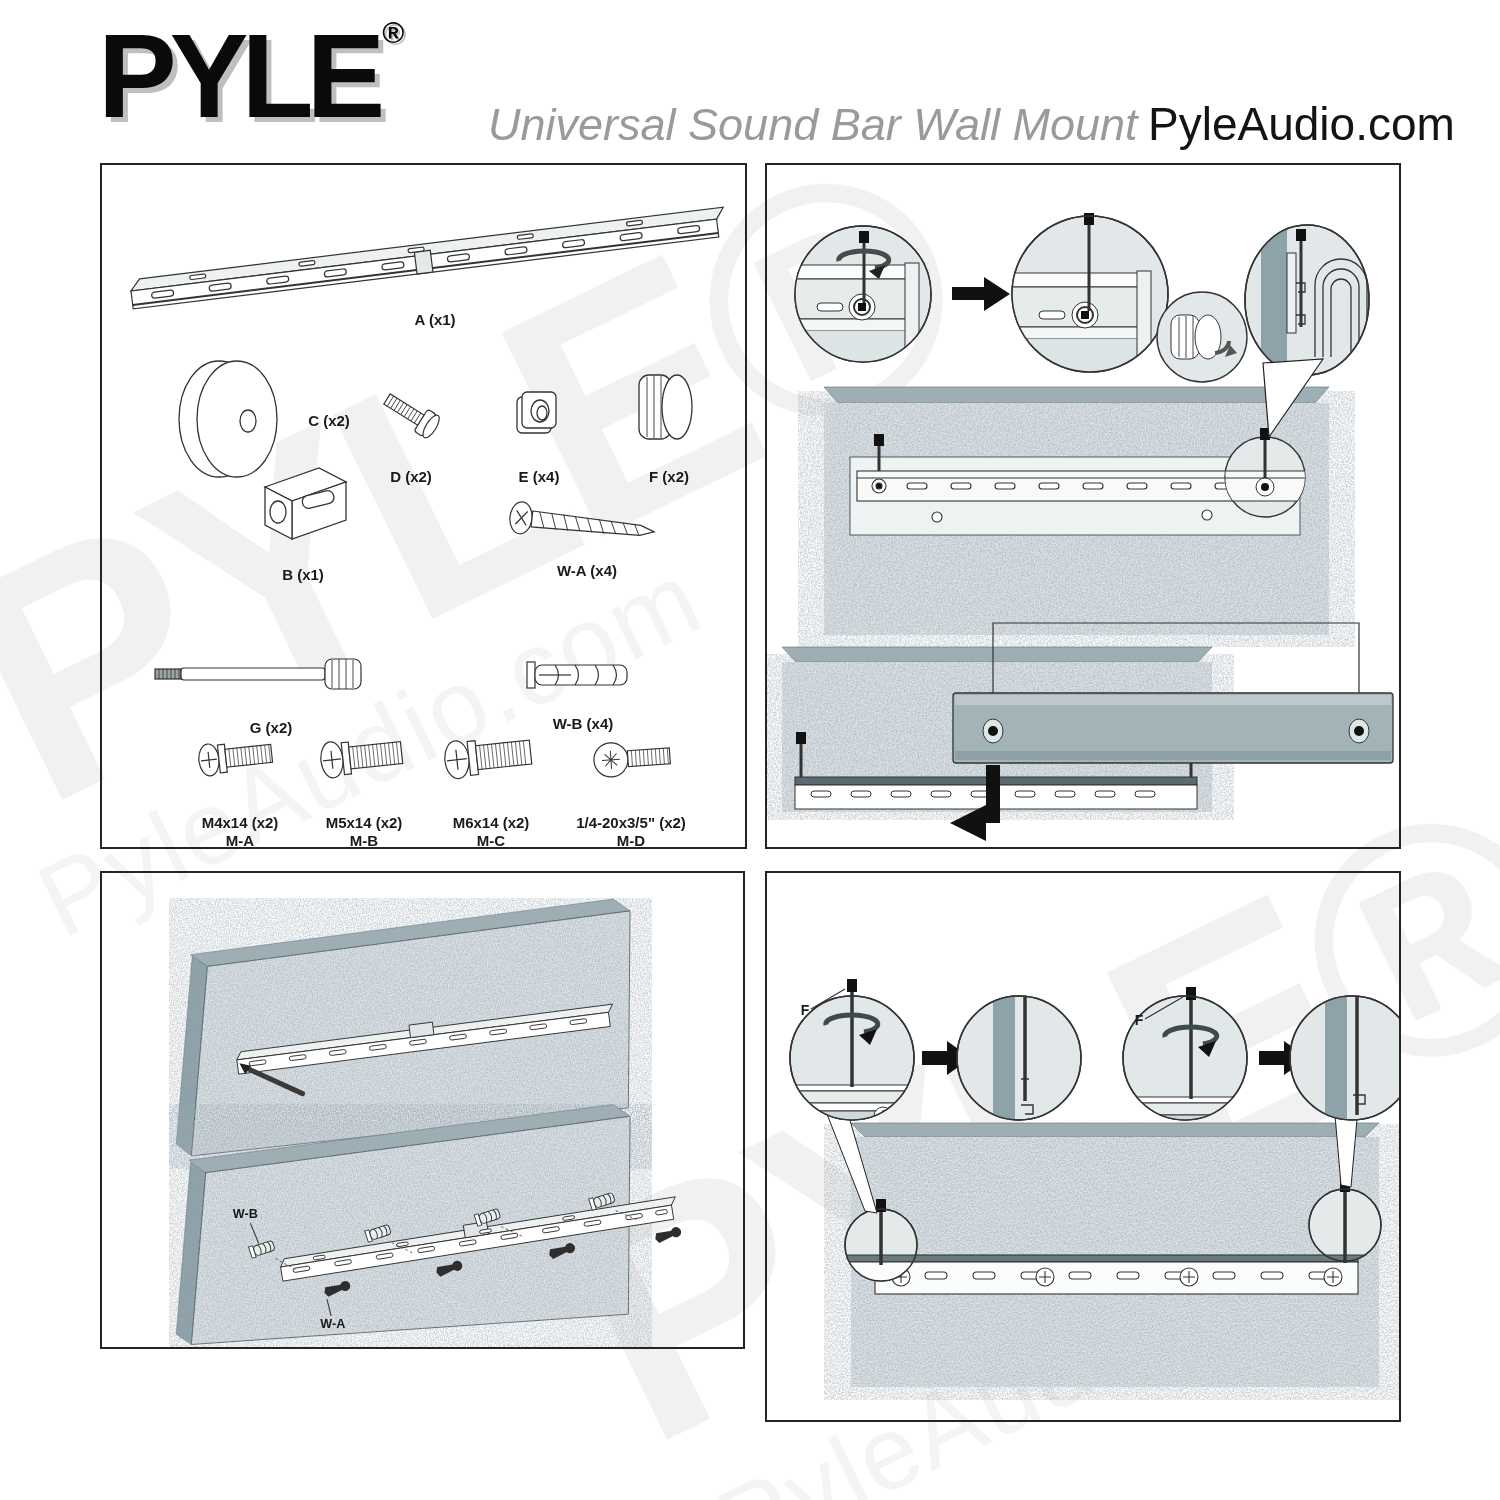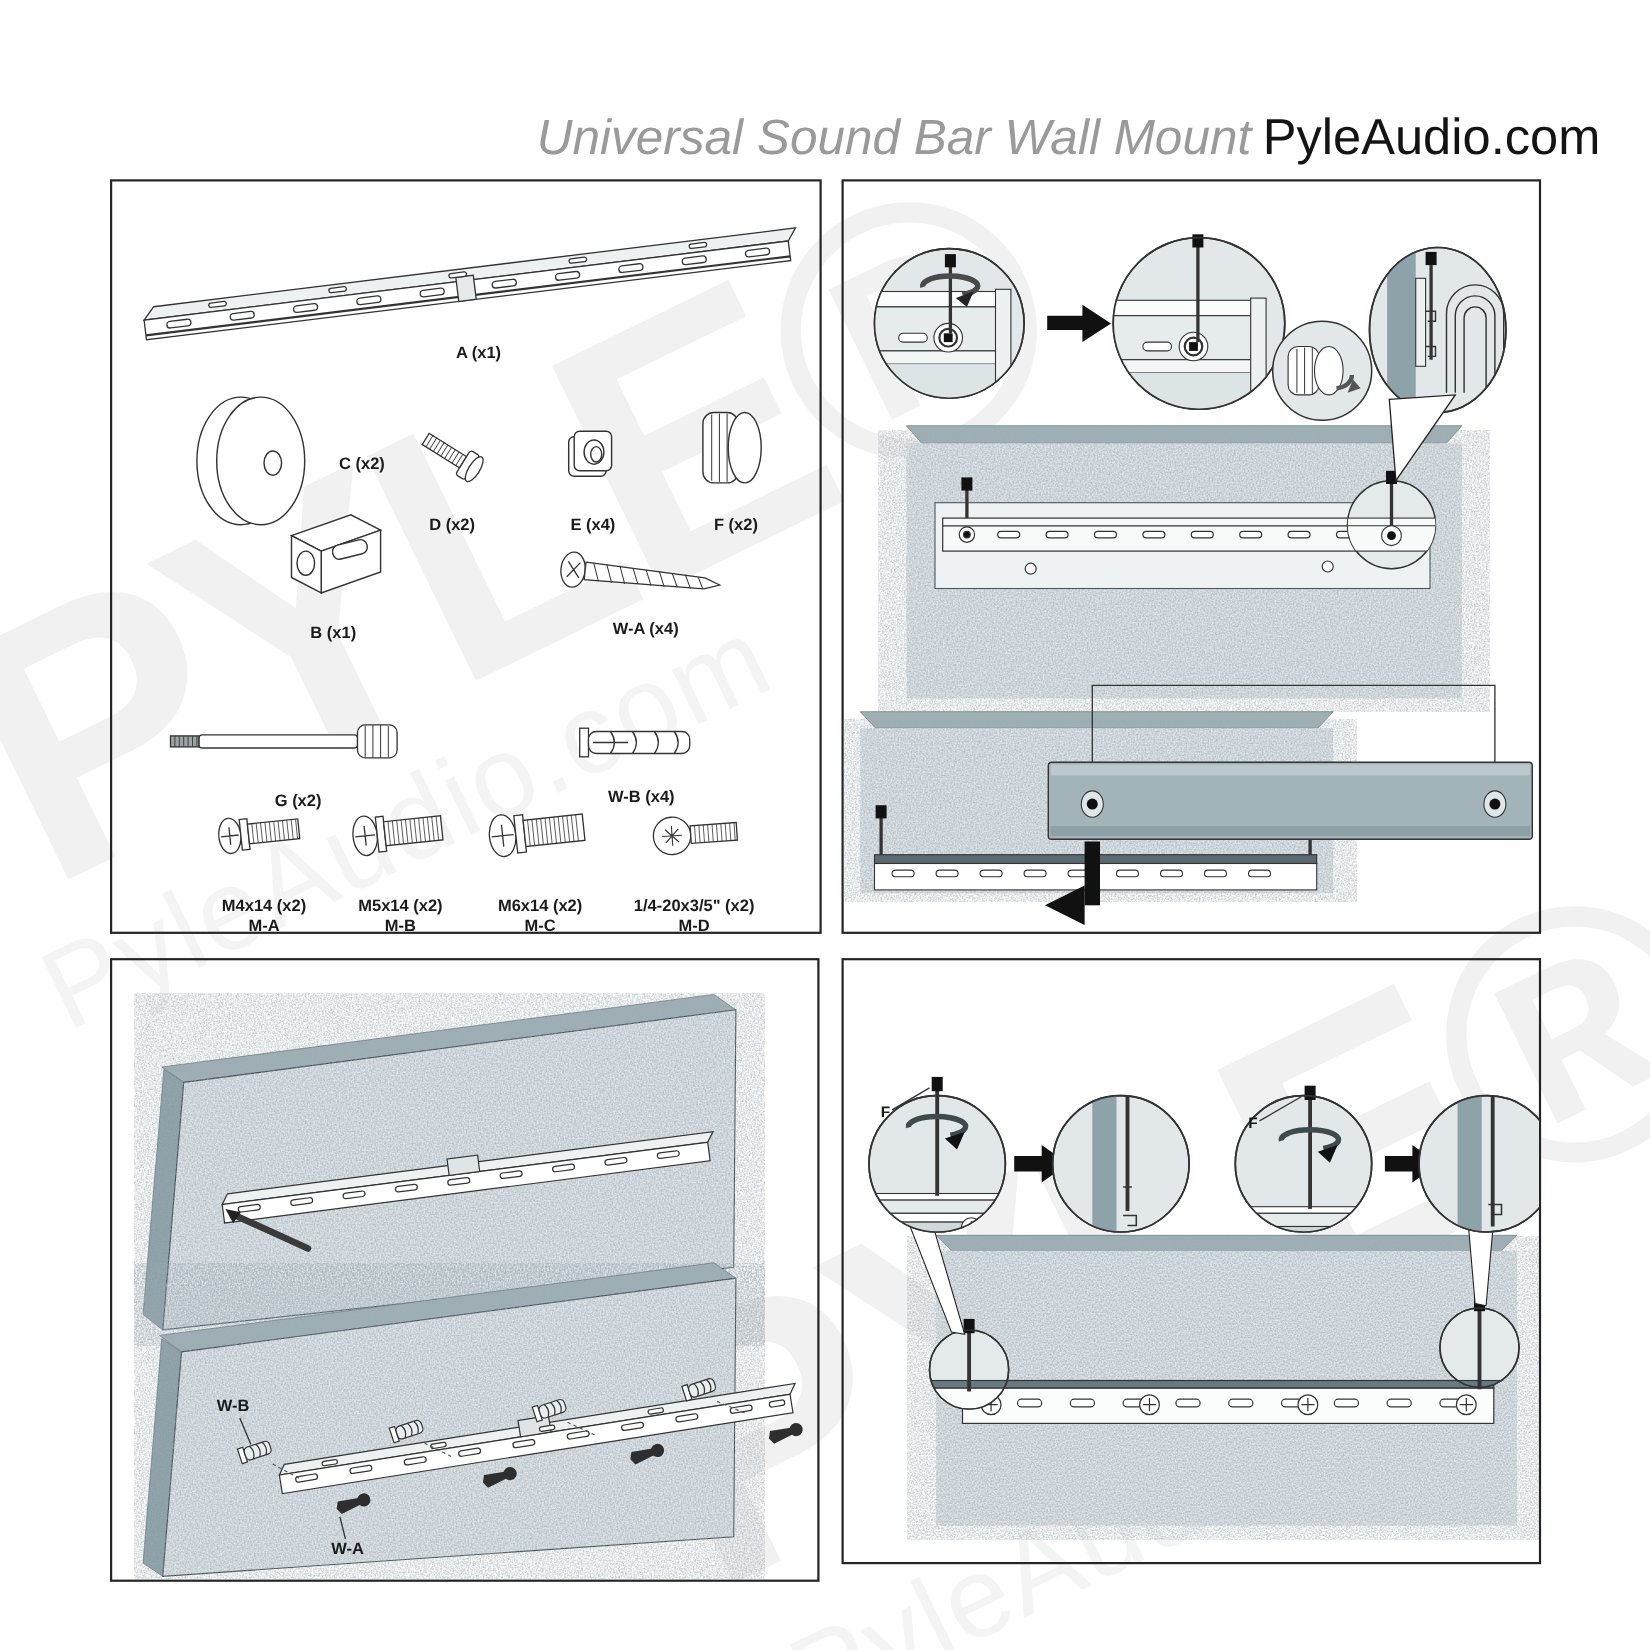--- a/index.html
+++ b/index.html
@@ -18,36 +18,37 @@
   .logo{position:absolute;left:98px;top:8px;font-size:118px;font-weight:900;
         letter-spacing:-7px;color:#0a0a0a;text-shadow:5px 5px 0 #bfbfbf;z-index:2;}
   .logo sup{font-size:30px;letter-spacing:0;vertical-align:top;line-height:1;
             position:relative;top:10px;left:4px;text-shadow:2px 2px 0 #bfbfbf;}
   .title{position:absolute;left:488px;top:99px;font-size:45px;color:#9a9a9a;z-index:2;font-style:italic;}
   .site{position:absolute;left:1148px;top:97px;font-size:46px;color:#141414;z-index:2;}
   
   .panel{position:absolute;border:2px solid #242424;box-sizing:border-box;z-index:1;background:transparent;}
   #panel-parts {left:100px;top:163px;width:647px;height:686px;}
   #panel-step1 {left:765px;top:163px;width:636px;height:686px;}
-  #panel-step2 {left:100px;top:871px;width:645px;height:567px;}
+  #panel-step2 {left:100px;top:871px;width:645px;height:478px;}
   #panel-step3 {left:765px;top:871px;width:636px;height:551px;}
   .panel svg{display:block;width:100%;height:100%;}
   svg text{font-family:"Liberation Sans",sans-serif;font-size:15px;font-weight:700;fill:#1a1a1a;}
   svg text.flabel{font-size:14px;}
 </style>
 </head>
 <body>
 
 <div class="page">
 
   <div id="wm1" class="wm wm-brand">PYLE®</div>
   <div id="wm2" class="wm wm-site">PyleAudio.com</div>
   <div id="wm3" class="wm wm-brand">PYLE®</div>
   <div id="wm4" class="wm wm-site">PyleAudio.com</div>
 
+  <div class="logo"><span>PYLE</span><sup>®</sup></div>
   <div class="title">Universal Sound Bar Wall Mount</div>
   <div class="site">PyleAudio.com</div>
 
   <div id="panel-parts" class="panel">
     <svg viewBox="0 0 641 682" xmlns="http://www.w3.org/2000/svg" xmlns:xlink="http://www.w3.org/1999/xlink">
 
       <g transform="translate(28,126) rotate(-7)" stroke="#333" stroke-width="1.2">
         <polygon points="10,-11 598,-11 590,0 0,0" fill="#eef1f1"></polygon>
         <rect x="0" y="0" width="590" height="18" fill="#ffffff"></rect>
         <line x1="0" y1="14" x2="590" y2="14" stroke-width="2"></line>

